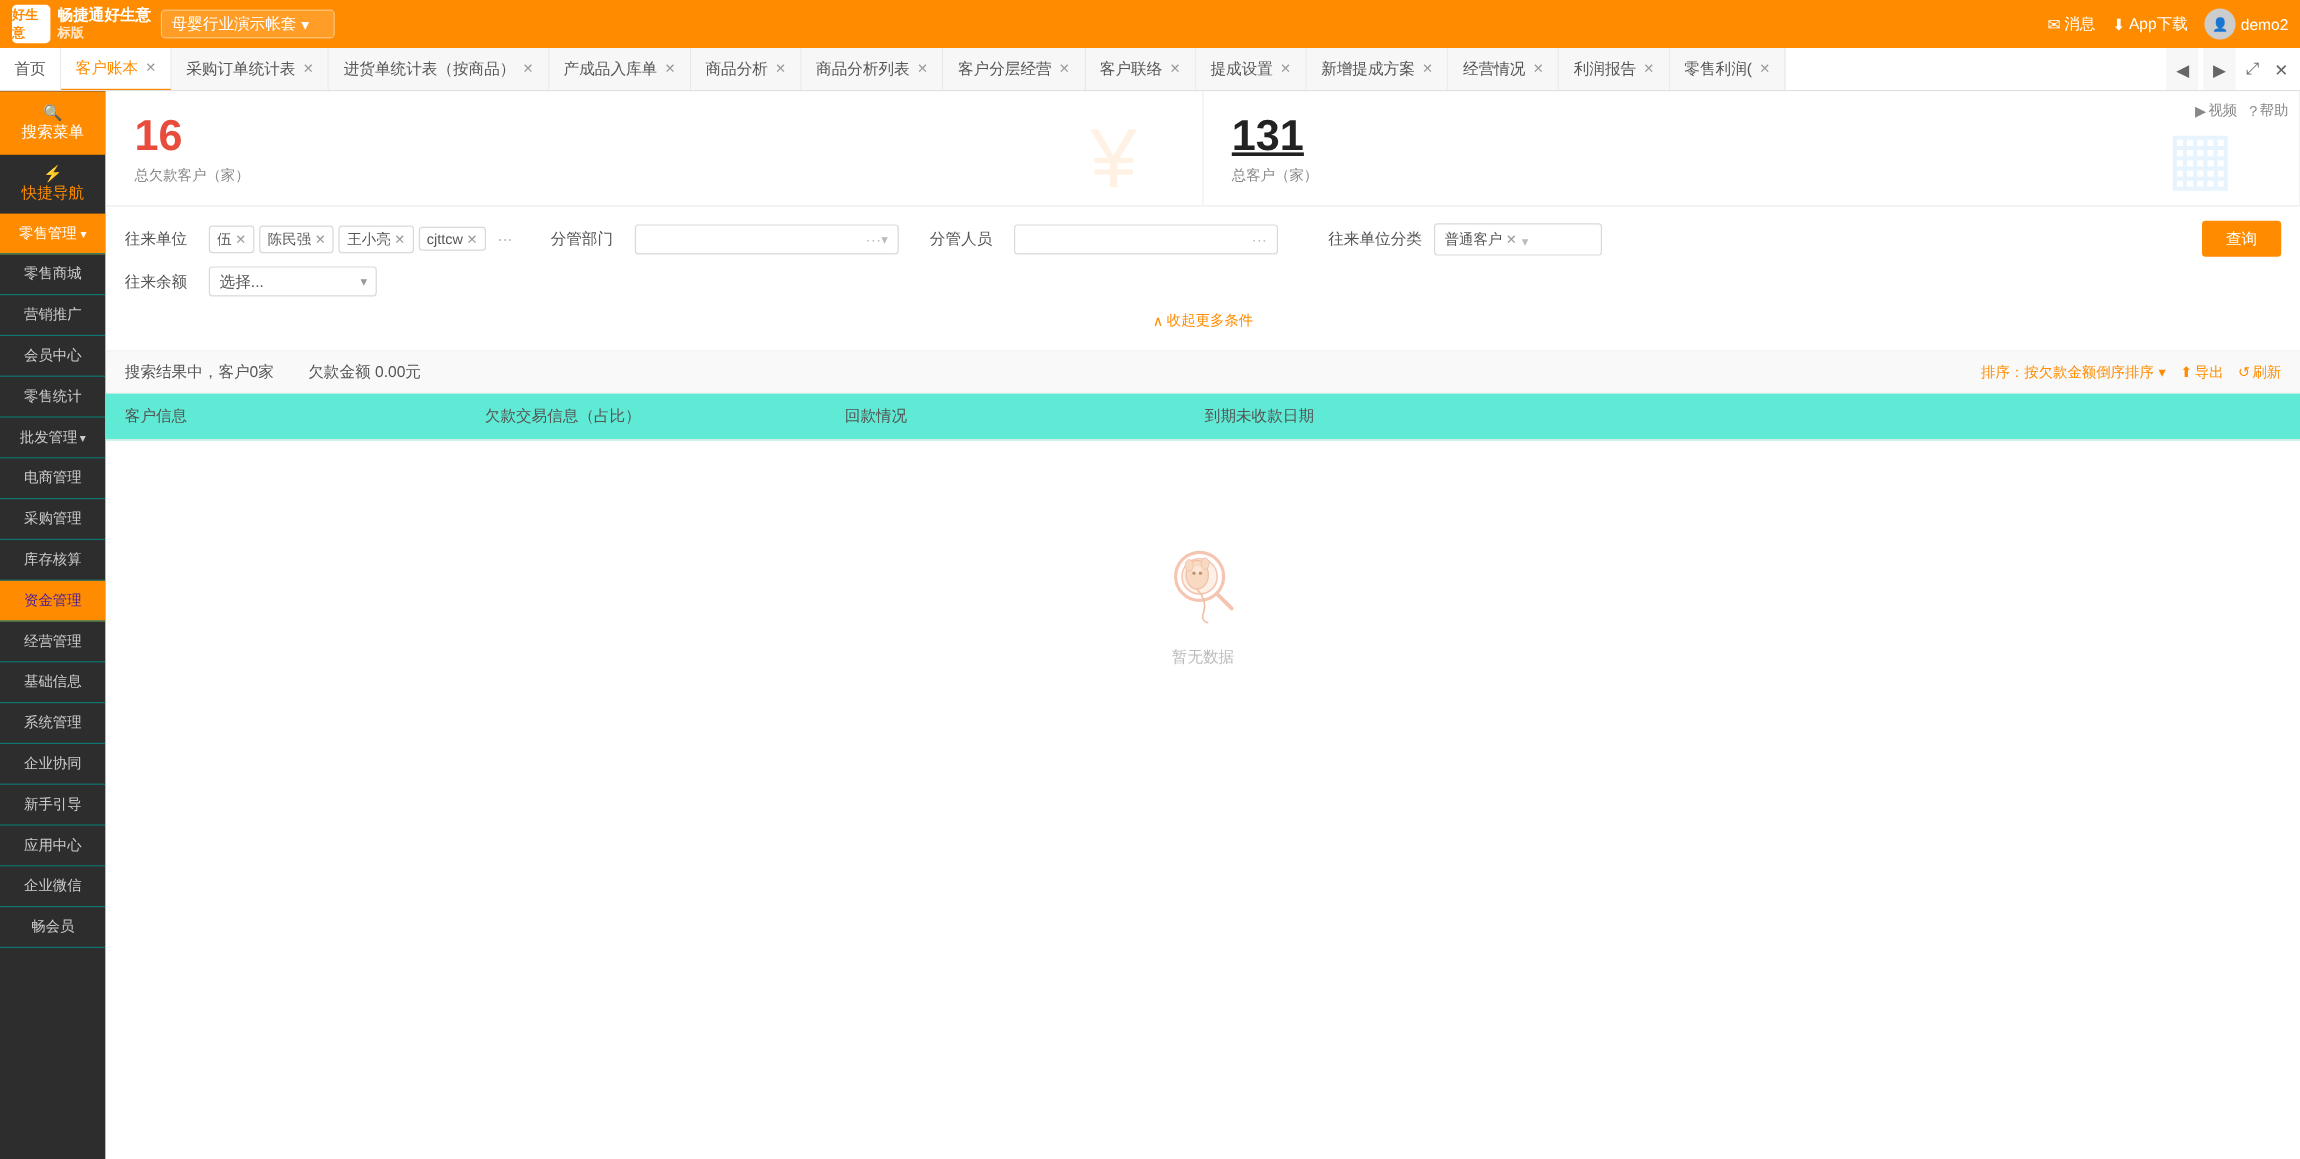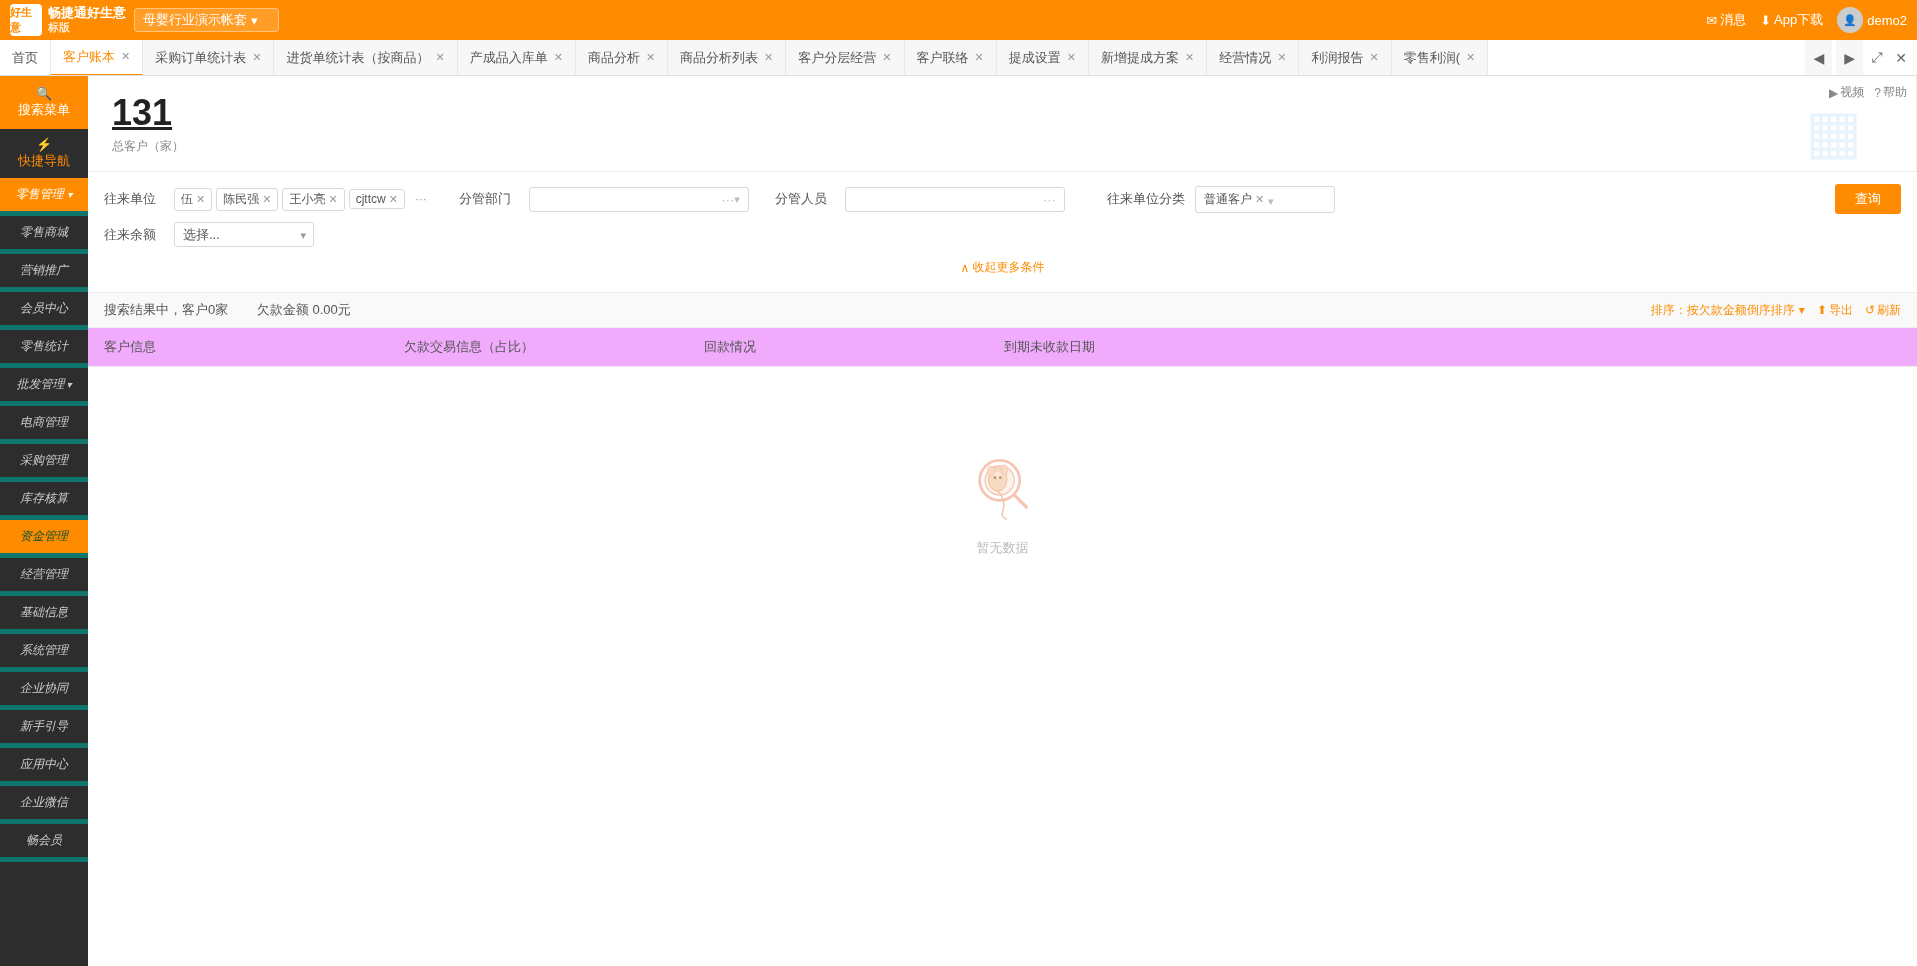--- a/index.html
+++ b/index.html
@@ -130,22 +130,21 @@
       font-size: 13px;
       cursor: pointer;
       padding: 8px 4px;
     }
     .sidebar-item {
       padding: 8px 4px;
       color: #ccc;
       text-align: center;
       font-size: 12px;
       cursor: pointer;
-      border-bottom: 5px solid #0f766e;
-      font-style: italic;
+      border-bottom: 1px solid #0f766e;
     }
     .sidebar-item.active { background: #ff8c00; color: white; }
 
     
     .content-area {
       flex: 1;
       overflow-y: auto;
       background: #f5f5f5;
       display: flex;
       flex-direction: column;
@@ -290,21 +289,21 @@
     .sort-label { color: #555; font-size: 12px; display: flex; align-items: center; gap: 4px; }
 
     
     .data-table {
       background: white;
       flex: 1;
     }
     .table-header {
       display: grid;
       grid-template-columns: 300px 300px 300px 1fr;
-      background: #f0abfc;
+      background: #5eead4;
       border-bottom: 1px solid #eee;
       padding: 10px 16px;
     }
     .th {
       font-size: 13px;
       color: #555;
       font-weight: normal;
     }
     .empty-state {
       display: flex;
@@ -453,21 +452,21 @@
     </div>
     <div class="sidebar-item">
       <span>电商管理</span>
     </div>
     <div class="sidebar-item">
       <span>采购管理</span>
     </div>
     <div class="sidebar-item">
       <span>库存核算</span>
     </div>
-    <div class="sidebar-item" style="background:#ff8c00;color:#14532d;">
+    <div class="sidebar-item" style="background:#ff8c00;color:#4c1d95;">
       <span>资金管理</span>
     </div>
     <div class="sidebar-item">
       <span>经营管理</span>
     </div>
     <div class="sidebar-item">
       <span>基础信息</span>
     </div>
     <div class="sidebar-item">
       <span>系统管理</span>
@@ -486,20 +485,29 @@
     </div>
     <div class="sidebar-item">
       <span>畅会员</span>
     </div>
   </div>
 
   <div class="content-area">
 
     <div class="stats-header">
 
+      <div class="stat-block">
+        <div style="position:relative;width:100%;display:flex;align-items:flex-start;">
+          <div>
+            <div class="stat-number red">16</div>
+            <div class="stat-label">总欠款客户（家）</div>
+          </div>
+          <div class="stat-icon orange" style="right:30px;top:50%;transform:translateY(-40%);position:absolute;font-size:70px;opacity:0.1;">¥</div>
+        </div>
+      </div>
 
 
       <div class="stat-block">
         <div style="position:relative;width:100%;display:flex;align-items:center;">
           <div>
             <div class="stat-number black">131</div>
             <div class="stat-label">总客户（家）</div>
           </div>
           <div class="stat-icon blue" style="right:30px;top:50%;transform:translateY(-40%);position:absolute;font-size:60px;opacity:0.1;">▦</div>
         </div>

